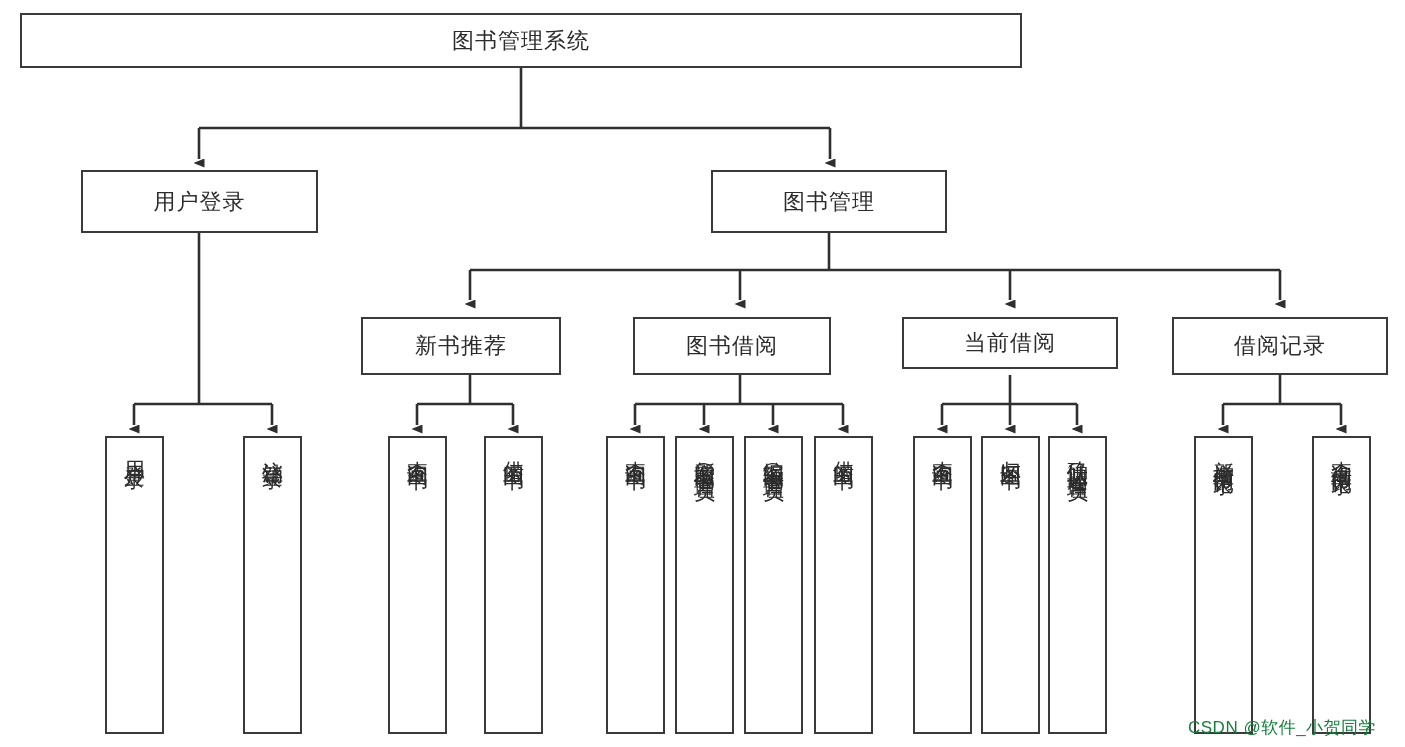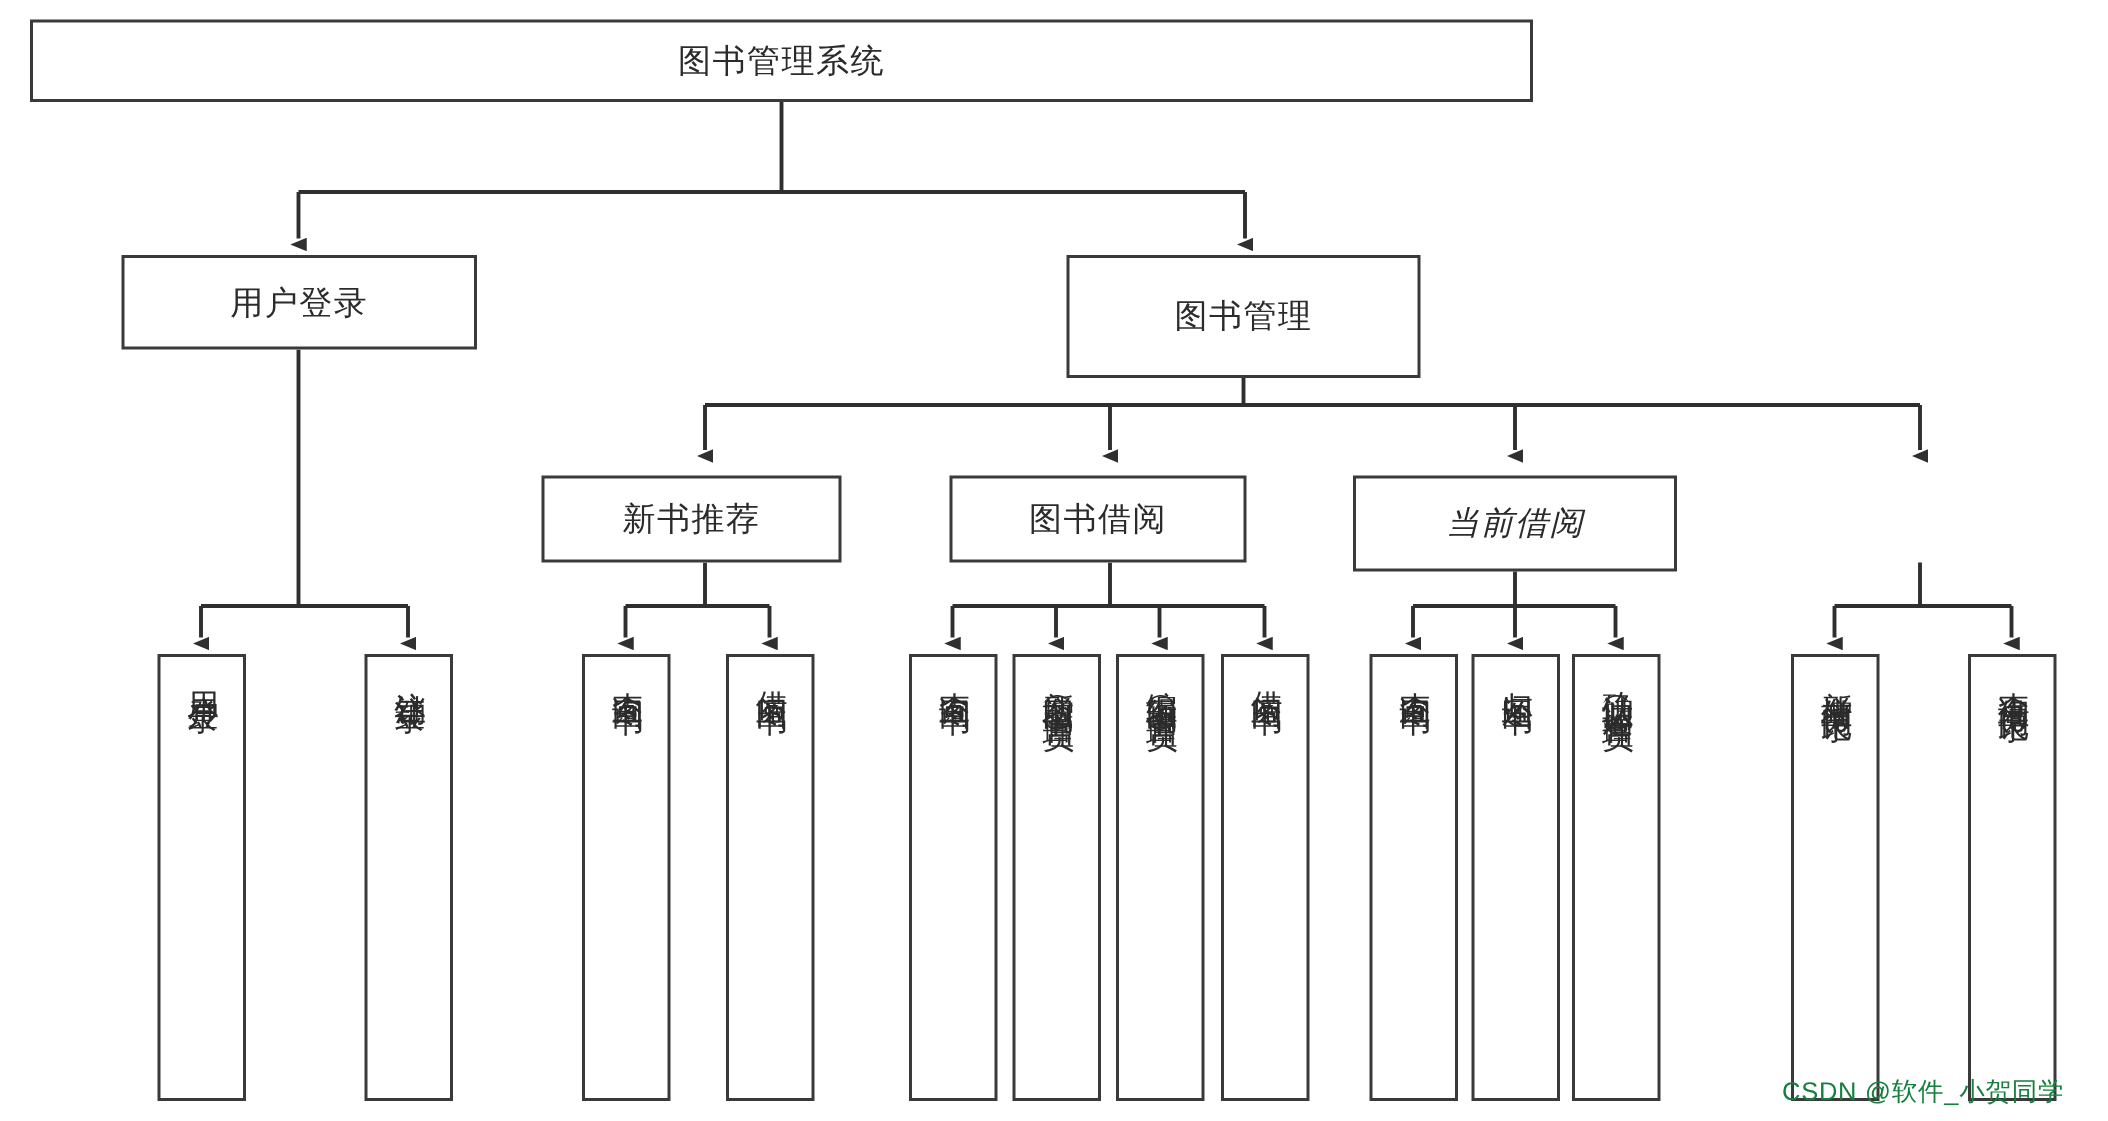--- a/index.html
+++ b/index.html
@@ -134,36 +134,39 @@
   </svg>
 
   <div class="node horiz root" style="left:20px; top:13px; width:1002px; height:55px;">
     <span class="label">图书管理系统</span>
   </div>
 
   <div class="node horiz" style="left:81px; top:170px; width:237px; height:63px;">
     <span class="label">用户登录</span>
   </div>
 
-  <div class="node horiz" style="left:711px; top:170px; width:236px; height:82px;">
+  <div class="node horiz" style="left:711px; top:170px; width:236px; height:63px;">
     <span class="label">图书管理</span>
   </div>
 
   <div class="node horiz" style="left:361px; top:317px; width:200px; height:58px;">
     <span class="label">新书推荐</span>
   </div>
 
   <div class="node horiz" style="left:633px; top:317px; width:198px; height:58px;">
     <span class="label">图书借阅</span>
   </div>
 
-  <div class="node horiz" style="left:902px; top:317px; width:216px; height:64px;font-style:italic;">
+  <div class="node horiz" style="left:902px; top:317px; width:216px; height:52px;">
     <span class="label">当前借阅</span>
   </div>
 
+  <div class="node horiz" style="left:1172px; top:317px; width:216px; height:58px;">
+    <span class="label">借阅记录</span>
+  </div>
 
   <div class="node vert" style="left:105px; top:436px; width:59px; height:298px;">
     <span class="label">用户登录</span>
   </div>
 
   <div class="node vert" style="left:243px; top:436px; width:59px; height:298px;">
     <span class="label">注销登录</span>
   </div>
 
   <div class="node vert" style="left:388px; top:436px; width:59px; height:298px;">

